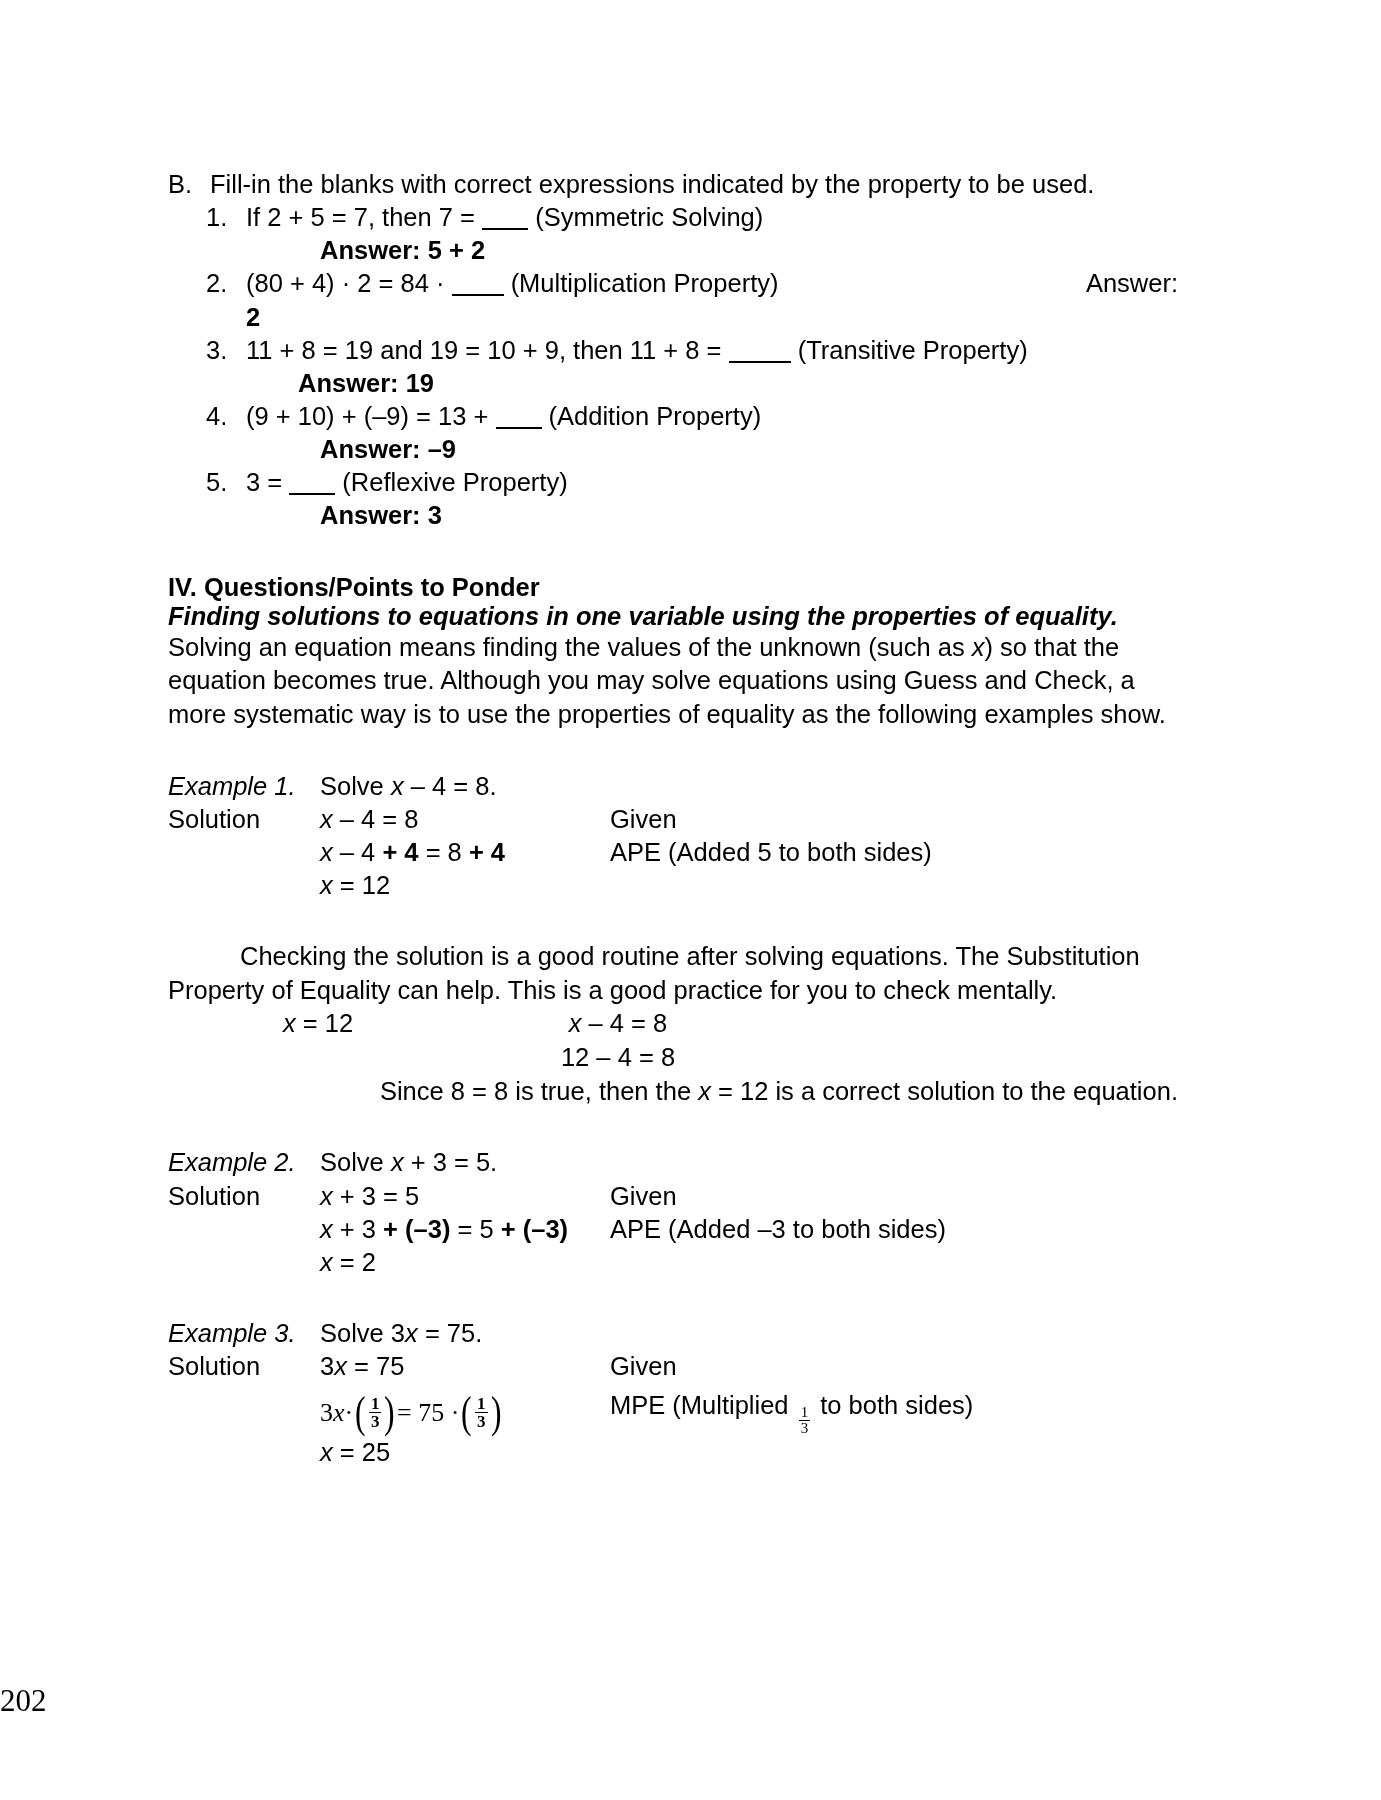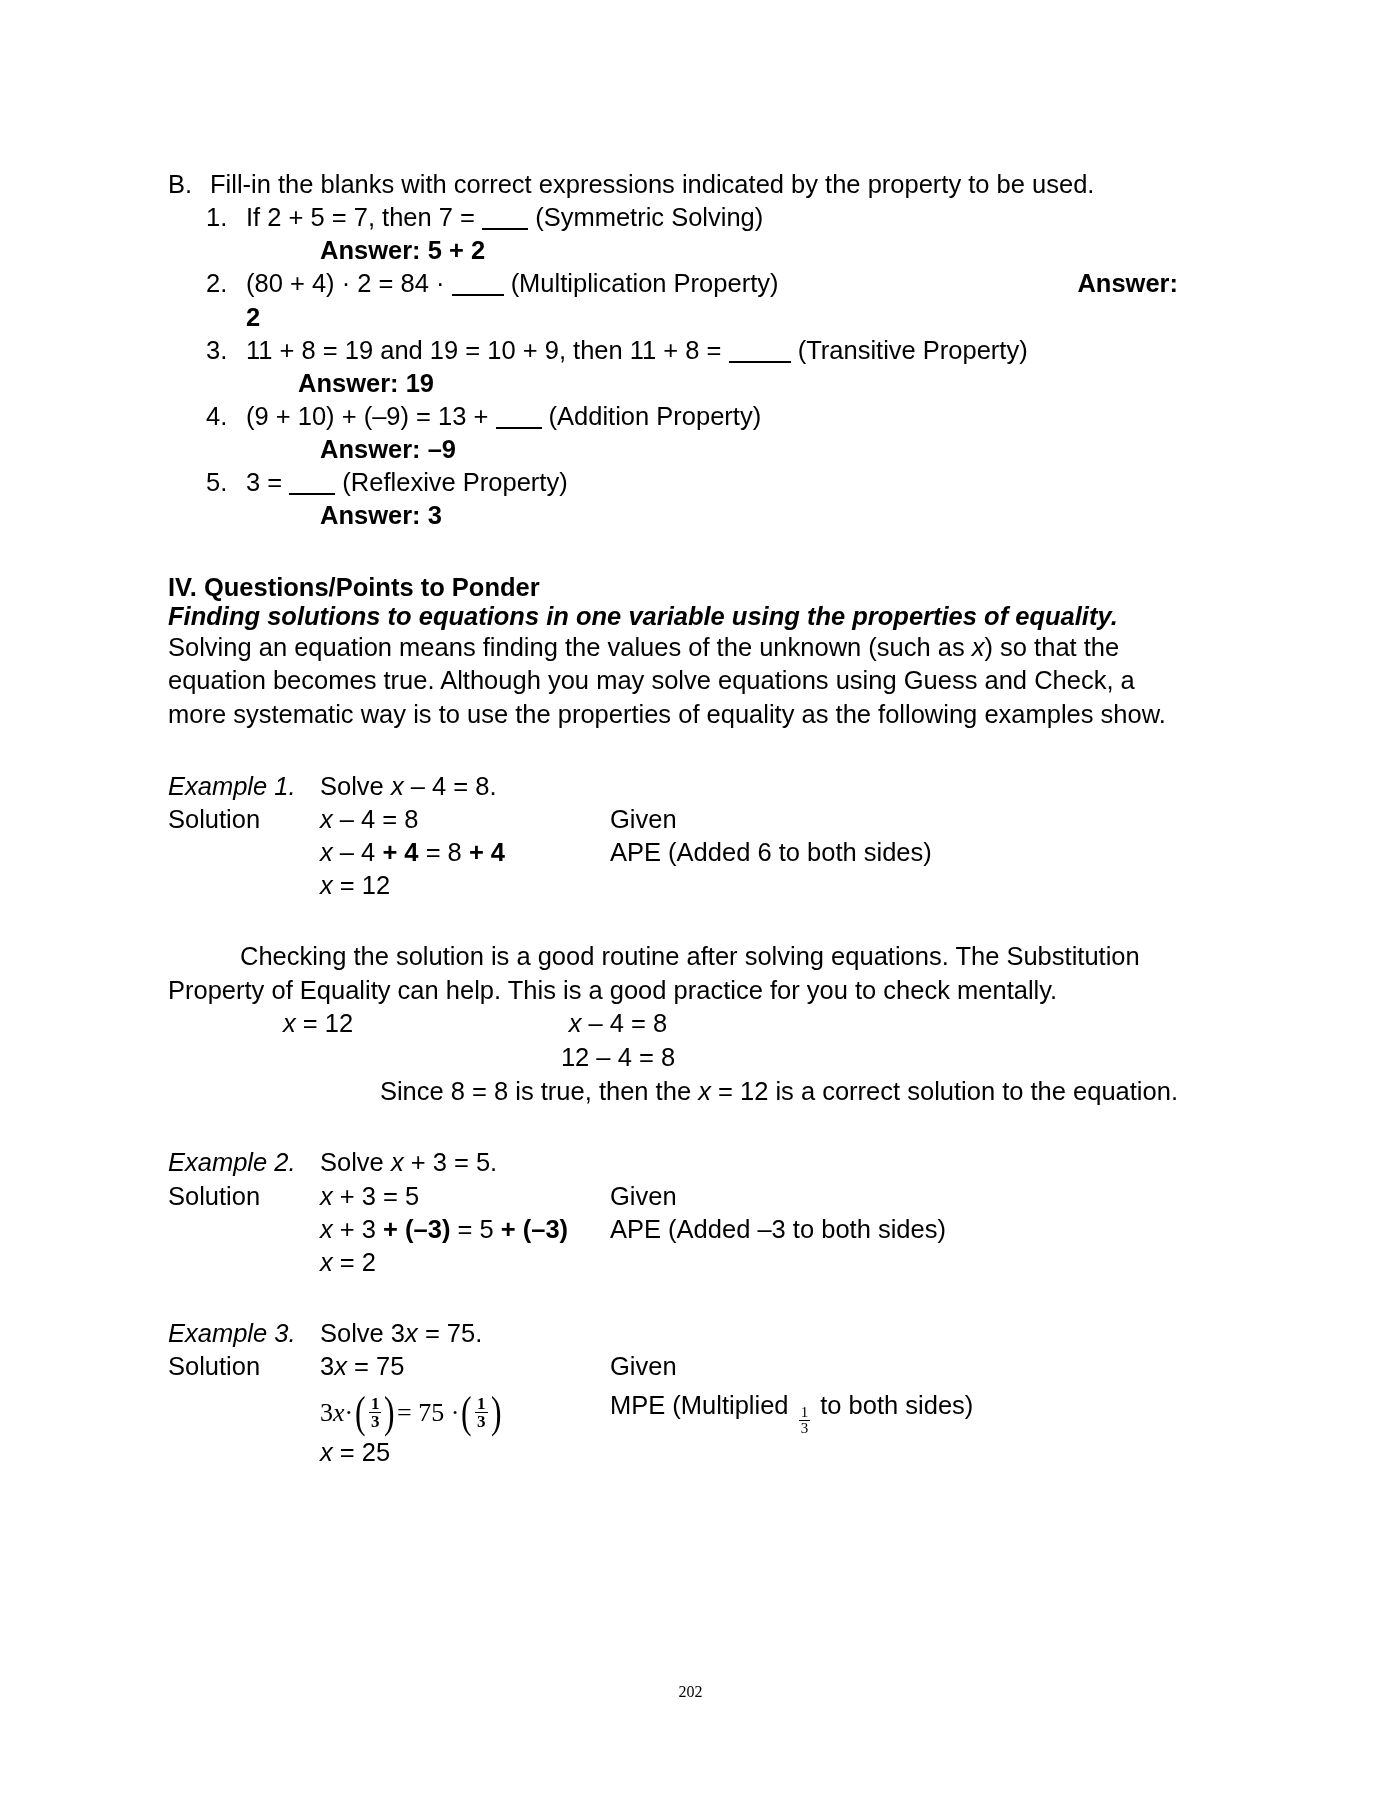--- a/index.html
+++ b/index.html
@@ -66,21 +66,21 @@
   }
   .ans-line {
     font-weight: bold;
     margin-left: 74px;
   }
   .ans-inline {
     font-weight: bold;
     margin-left: 52px;
   }
   .ans-right {
-    font-weight: bold;
+    font-weight: normal;
     float: right;
   }
   
   .sec-head {
     font-weight: bold;
     font-size: 25.5px;
     margin-top: 40px;
   }
   .italic-lead {
     font-style: italic;
@@ -192,23 +192,23 @@
   }
   .frac-inline .num {
     padding: 0 2px;
   }
   
   .pagenum {
     position: absolute;
     left: 0;
     right: 0;
     top: 1683px;
-    text-align: center;
+    text-align: left;
     font-family: "Liberation Serif", serif;
-    font-size: 16px;
+    font-size: 31px;
   }
 </style>
 </head>
 <body>
 
 <div class="page">
   <div class="content">
 
     <div class="sec-b">
       <div class="sec-b-marker">B.</div>
@@ -297,21 +297,21 @@
         <div class="ex-reason"><span>Solve </span><em class="var">x</em><span> – 4 = 8.</span></div>
       </div>
       <div class="ex-row">
         <div class="ex-label plain">Solution</div>
         <div class="ex-eq"><em class="var">x</em><span> – 4 = 8</span></div>
         <div class="ex-reason">Given</div>
       </div>
       <div class="ex-row">
         <div class="ex-label plain"></div>
         <div class="ex-eq"><em class="var">x</em><span> – 4 </span><span class="bold">+ 4</span><span> = 8 </span><span class="bold">+ 4</span></div>
-        <div class="ex-reason">APE (Added 6 to both sides)</div>
+        <div class="ex-reason">APE (Added 5 to both sides)</div>
       </div>
       <div class="ex-row">
         <div class="ex-label plain"></div>
         <div class="ex-eq"><em class="var">x</em><span> = 12</span></div>
         <div class="ex-reason"></div>
       </div>
     </div>
 
     <div class="gap-lg"></div>
 

